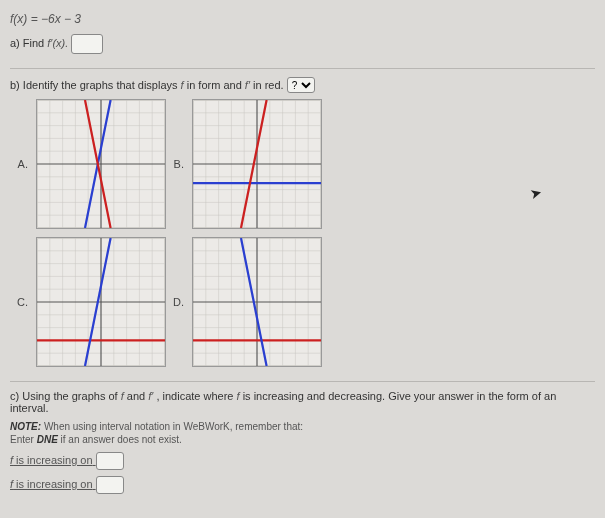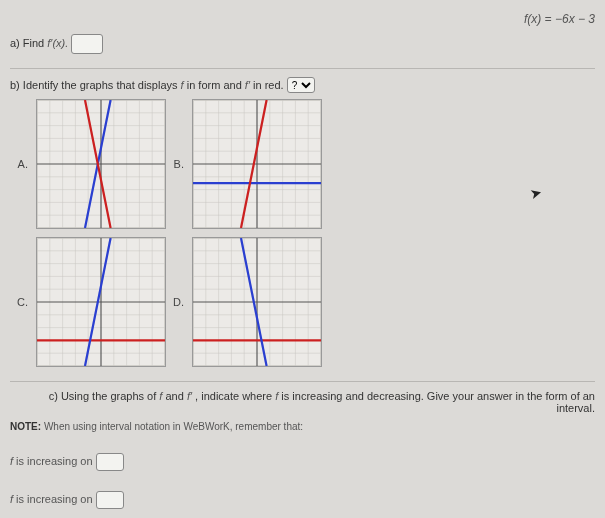--- a/index.html
+++ b/index.html
@@ -8,21 +8,21 @@
     background: #dcdad7;
     font-family: Arial, sans-serif;
     font-size: 11px;
     color: #333;
     width: 605px;
     height: 518px;
     box-sizing: border-box;
     overflow: hidden;
   }
   .formula {
-    text-align: right;
+    text-align: left;
     font-style: italic;
     color: #555;
     font-size: 12px;
     margin-bottom: 8px;
   }
   .part {
     margin-bottom: 14px;
   }
   .inline-label {
     font-style: italic;
@@ -72,25 +72,26 @@
     height: 128px;
     background: #eceae7;
     border: 1px solid #999;
     box-shadow: inset 0 0 0 1px #d0cec9;
   }
   .note {
     font-size: 10px;
     color: #555;
     line-height: 1.3;
   }
-  .note strong{ color:#333; }
+  .note strong{ color:#333;font-style:italic; }
   .bottom-row {
-    margin-top: 20px;
+    margin-top: 6px;
     font-size: 11px;
     color: #555;
+    text-decoration: underline;
   }
   .cursor {
     position: absolute;
     left: 530px; top: 185px;
     font-size: 14px;
     color: #222;
     transform: rotate(-15deg);
   }
 </style>
 </head>
@@ -215,32 +216,35 @@
       <line x1="-10" y1="0" x2="10" y2="0" stroke="#555" stroke-width="0.18"></line>
       <line x1="0" y1="-10" x2="0" y2="10" stroke="#555" stroke-width="0.18"></line>
       <line x1="-10" y1="6" x2="10" y2="6" stroke="#cc2020" stroke-width="0.35"></line>
       <line x1="-2.5" y1="-10" x2="1.5" y2="10" stroke="#2a3fd0" stroke-width="0.35"></line>
     </svg>
   </div>
 </div>
 
 <hr class="div">
 
-<div class="part" style="margin-bottom:6px;text-align:right;">
+<div class="part" style="margin-bottom:6px;">
   <span>c) Using the graphs of </span>
   <span class="inline-label">f</span>
   <span> and </span>
   <span class="inline-label">f′</span>
   <span>, indicate where </span>
   <span class="inline-label">f</span>
   <span> is increasing and decreasing. Give your answer in the form of an interval.</span>
 </div>
 
 <div class="note">
   <div><strong>NOTE:</strong><span> When using interval notation in WeBWorK, remember that:</span></div>
+  <div>
+    <span>Enter </span><strong>DNE</strong><span> if an answer does not exist.</span>
+  </div>
 </div>
 
 <div class="bottom-row">
   <span class="inline-label">f</span><span> is increasing on</span>
   <input class="answer-box small" value="" style="">
 </div>
 
 <div class="bottom-row">
   <span class="inline-label">f</span><span> is increasing on</span>
   <input class="answer-box small" value="" style="">

